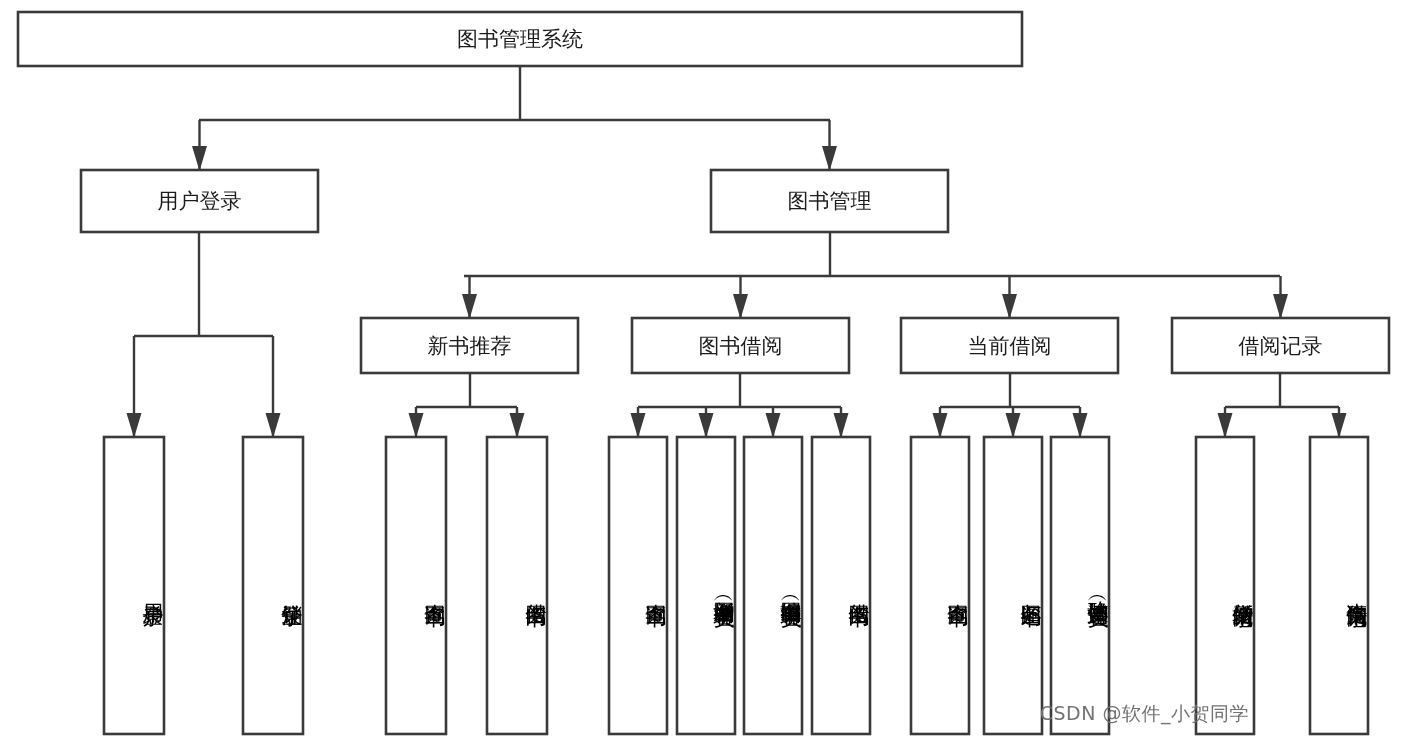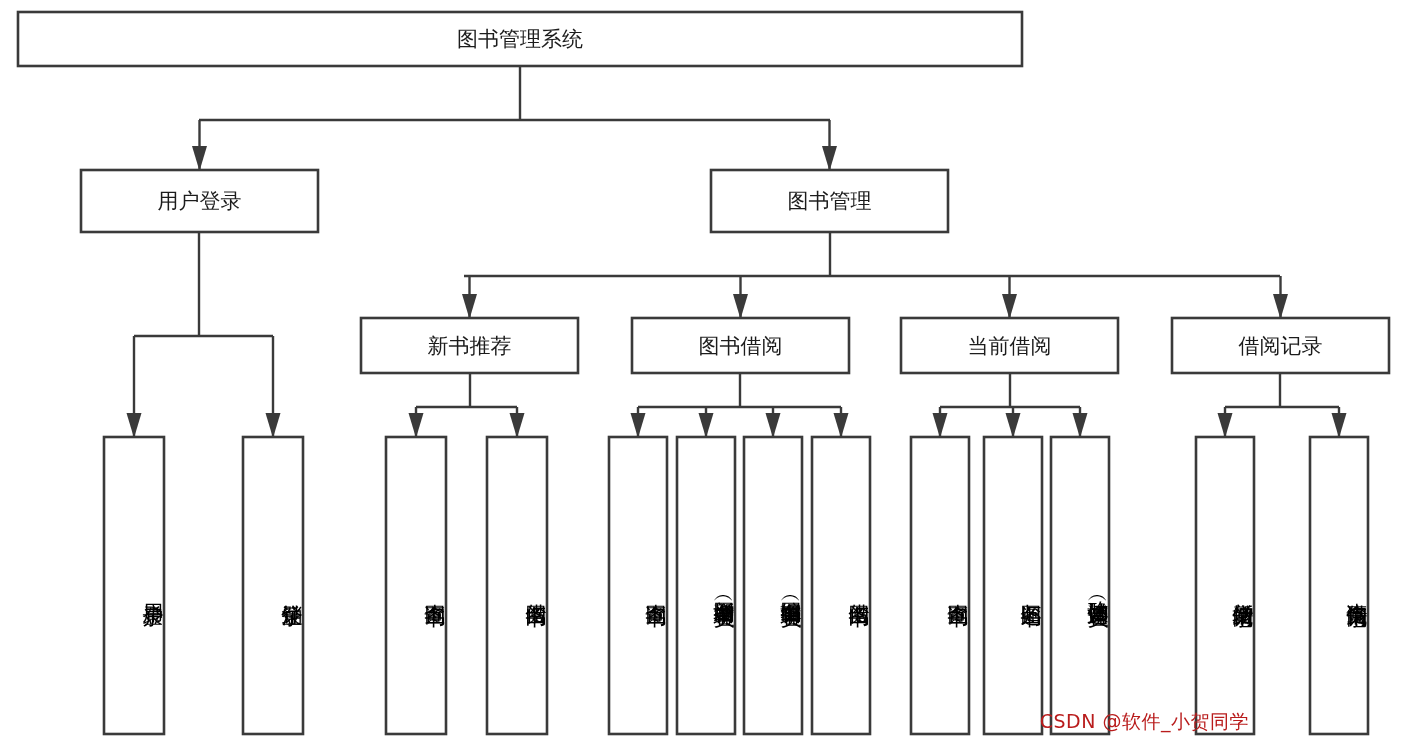--- a/index.html
+++ b/index.html
@@ -70,24 +70,24 @@
   .vlabel-wrap {
     position: absolute;
     display: flex;
     align-items: flex-start;
     justify-content: center;
     pointer-events: none;
   }
   .watermark {
     position: absolute;
     right: 10px;
-    bottom: 12px;
+    bottom: 20px;
     font-family: "DejaVu Sans", "Liberation Sans", sans-serif;
     font-size: 19px;
-    color: #b91c1c;
+    color: #737373;
     letter-spacing: 0.5px;
     white-space: nowrap;
     user-select: none;
   }
 </style>
 </head>
 <body>
 
 <div id="diagram-root">
 

